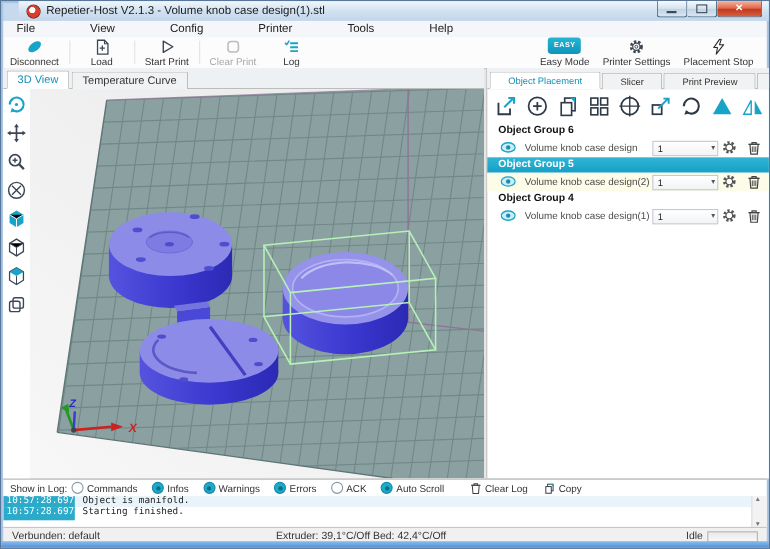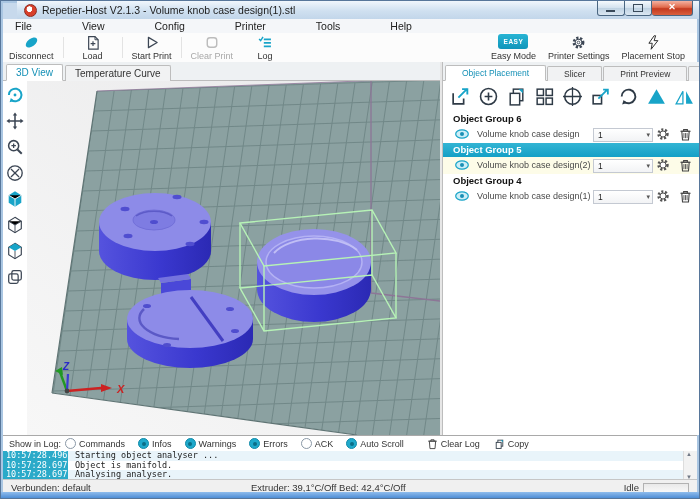--- a/index.html
+++ b/index.html
@@ -445,30 +445,26 @@
         <svg width="11" height="12" viewBox="0 0 20 20">
             <rect x="7" y="3" width="9" height="11" fill="#fff" stroke="#2e3a46" stroke-width="1.6"></rect>
             <polygon points="12,3 16,3 16,7" fill="#18a4c8"></polygon>
             <rect x="4" y="7" width="9" height="11" fill="#fff" stroke="#2e3a46" stroke-width="1.6"></rect>
           </svg>
         <span>Copy</span>
       </span>
     </div>
     <div class="logrows">
       <div class="logrow">
-          <span class="ltime">10:57:28.496</span>
-          <span class="lmsg">Starting object analyser ...</span>
-        </div>
-      <div class="logrow">
           <span class="ltime">10:57:28.697</span>
           <span class="lmsg">Object is manifold.</span>
         </div>
       <div class="logrow">
           <span class="ltime">10:57:28.697</span>
-          <span class="lmsg">Analysing analyser.</span>
+          <span class="lmsg">Starting finished.</span>
         </div>
       <div class="lpartial"></div>
     </div>
     <div class="vsb"></div>
   </div>
 
   <div class="statusbar">
     <span class="st-conn">Verbunden: default</span>
     <span class="st-temp">Extruder: 39,1°C/Off Bed: 42,4°C/Off</span>
     <span class="st-idle">Idle</span>

